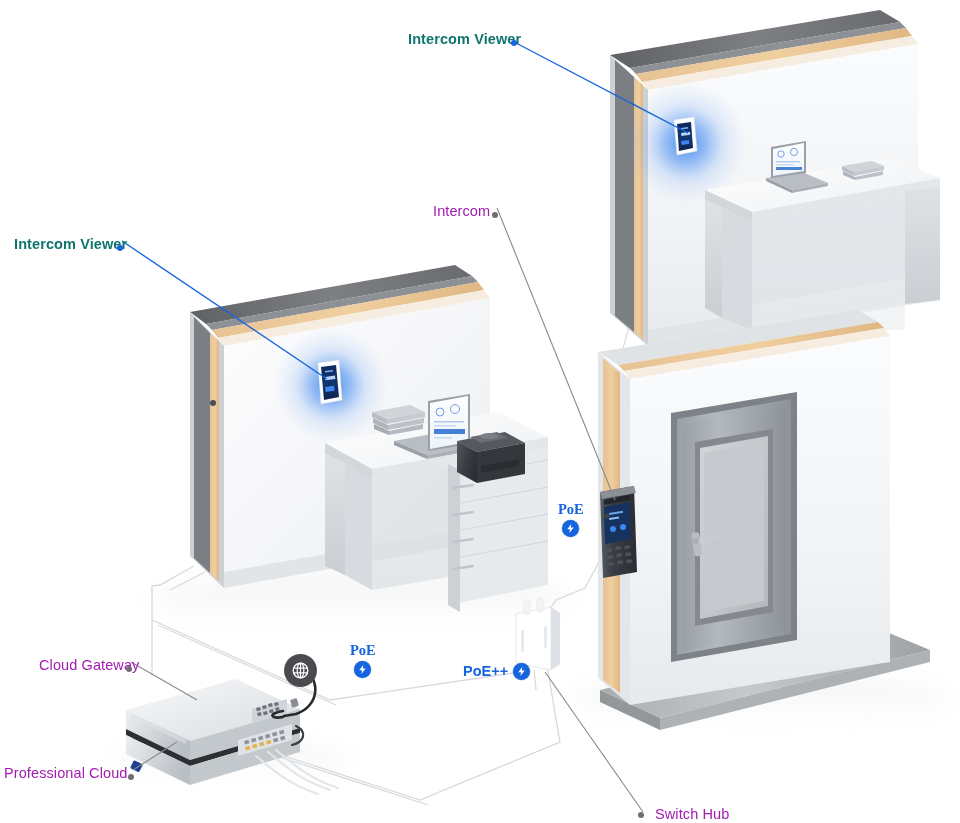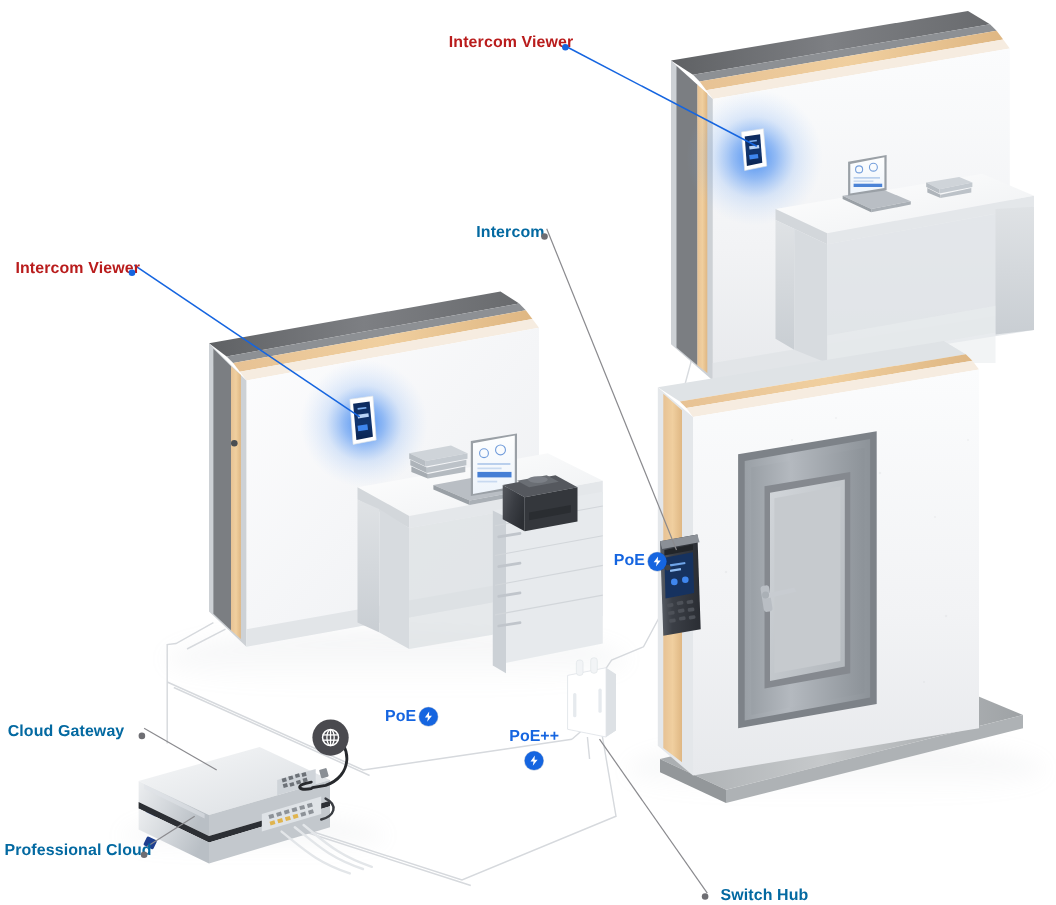--- a/index.html
+++ b/index.html
@@ -17,37 +17,37 @@
   }
   #scene{position:absolute;inset:0;}
   .lbl{
     position:absolute;
     font-size:14.5px;
     letter-spacing:.1px;
     white-space:nowrap;
     line-height:1;
     user-select:none;
   }
-  .lbl.blue{color:#b91c1c;font-weight:600;}
-  .lbl.dark{color:#0369a1;font-weight:700;}
+  .lbl.blue{color:#0f766e;font-weight:600;}
+  .lbl.dark{color:#a21caf;font-weight:400;}
   .dotm{
     position:absolute;width:6px;height:6px;border-radius:50%;
   }
   .dotm.blue{background:#1565E0;}
   .dotm.dark{background:#6e6e73;}
 
   
   .poe{
     position:absolute;
     display:flex;align-items:center;
     color:#1565E0;font-weight:600;font-size:14.5px;
     line-height:1;white-space:nowrap;user-select:none;
   }
-  .poe.stack{flex-direction:row;gap:3px;}
-  .poe.row{flex-direction:column;gap:5px;}
+  .poe.stack{flex-direction:column;gap:3px;font-family:Liberation Serif, serif;}
+  .poe.row{flex-direction:row;gap:5px;}
   .bolt{
     width:17px;height:17px;border-radius:50%;
     background:#1565E0;
     display:flex;align-items:center;justify-content:center;
     box-shadow:0 0 0 .5px rgba(10,60,140,.35);
   }
   .bolt svg{display:block;}
   .globe{
     position:absolute;
     width:33px;height:33px;border-radius:50%;
@@ -497,21 +497,21 @@
 
     <span class="lbl blue" style="left:408px;top:32px;">Intercom Viewer</span>
     <span class="dotm blue" style="left:511px;top:40px;"></span>
 
     <span class="lbl blue" style="left:14px;top:237px;">Intercom Viewer</span>
     <span class="dotm blue" style="left:117px;top:245px;"></span>
 
     <span class="lbl dark" style="left:433px;top:204px;">Intercom</span>
     <span class="dotm dark" style="left:492px;top:212px;"></span>
 
-    <span class="lbl dark" style="left:7px;top:658px;">Cloud Gateway</span>
+    <span class="lbl dark" style="left:39px;top:658px;">Cloud Gateway</span>
     <span class="dotm dark" style="left:126px;top:666px;"></span>
 
     <span class="lbl dark" style="left:4px;top:766px;">Professional Cloud</span>
     <span class="dotm dark" style="left:128px;top:774px;"></span>
 
     <span class="lbl dark" style="left:655px;top:807px;">Switch Hub</span>
     <span class="dotm dark" style="left:638px;top:812px;"></span>
   </div>
 
   <div class="poe stack" style="left:558px;top:502px;">

